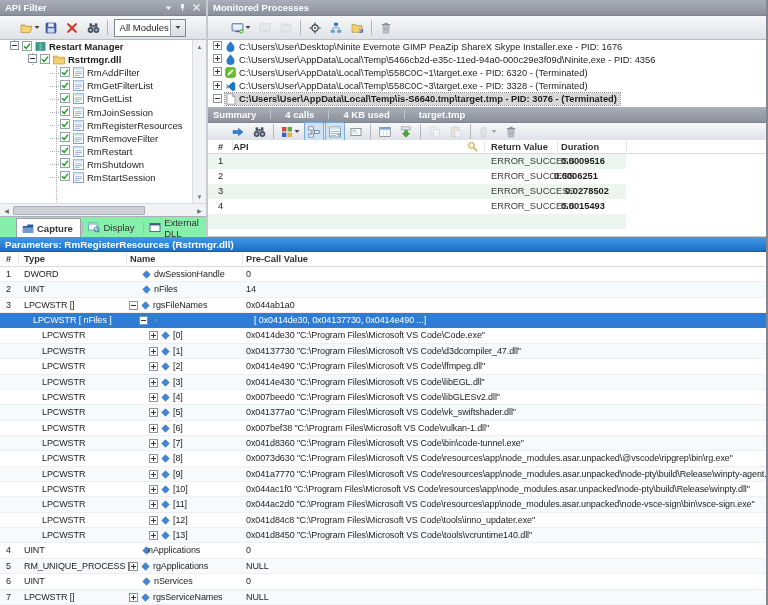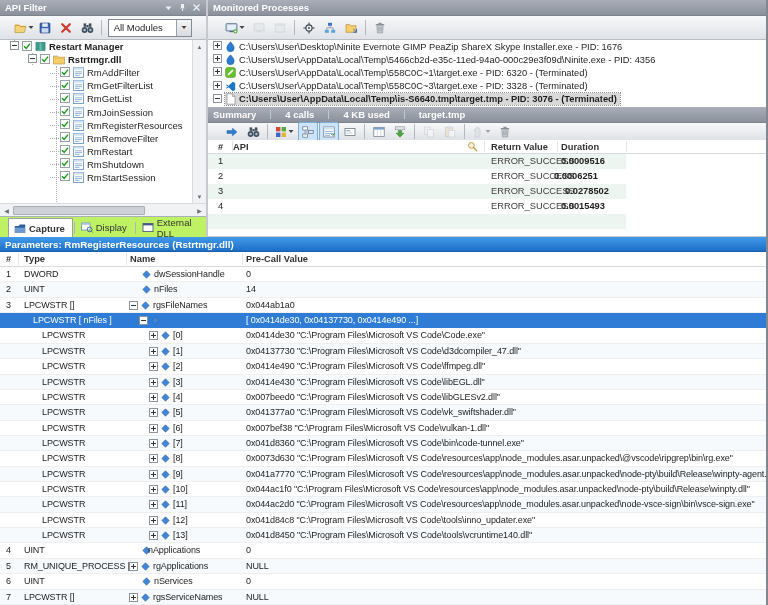--- a/index.html
+++ b/index.html
@@ -8,21 +8,21 @@
   .panel { position:absolute; background:#fff; overflow:hidden; }
 
   
   .caption { height:16px; display:flex; align-items:center; padding:0 5px; font-size:9.5px; font-weight:600; color:#fdfdfe;
              background:linear-gradient(#a9aeb8,#8b919c); border-bottom:1px solid #7e848d; }
   .caption.blue { background:linear-gradient(#429ae9,#1c6ec6); border-bottom:1px solid #1a5ea8; }
   .cap-icons { margin-left:auto; display:flex; gap:5px; align-items:center; }
   .cap-icons span { display:inline-flex; }
 
   
-  .toolbar { height:24px; display:flex; align-items:center; padding:0 14px; gap:1px;
+  .toolbar { height:24px; display:flex; align-items:center; padding:0 20px; gap:1px;
              background:linear-gradient(#f7f8f9,#dfe2e7); border-bottom:1px solid #b9bdc4; }
   .tbtn { height:20px; min-width:20px; padding:0 2px; display:inline-flex; align-items:center; justify-content:center;
           border:1px solid transparent; border-radius:2px; gap:1px; }
   .tbtn.toggled { background:#cde3f7; border-color:#7aadde; }
   .tbtn.disabled { opacity:.45; }
   .tsep { width:1px; height:15px; background:#b4b8bf; margin:0 3px; }
   .combo { height:18px; width:122px; background:#fff; border:1px solid #828894; display:flex; align-items:center;
            font-size:9.5px; padding-left:5px; margin-left:2px; }
   .combo .dd { margin-left:auto; width:15px; height:16px; background:linear-gradient(#f4f5f6,#d8dbe0);
                border-left:1px solid #9aa0a8; display:flex; align-items:center; justify-content:center; }
@@ -36,22 +36,22 @@
   .guide { position:absolute; border-left:1px dotted #a8adb4; width:0; }
 
   
   .vscroll { position:absolute; width:14px; background:#f1f2f4; border-left:1px solid #d8dbdf; }
   .hscroll { position:absolute; height:13px; background:#f1f2f4; border-top:1px solid #d8dbdf; display:flex; align-items:center; }
   .sbtn { width:13px; height:12px; display:flex; align-items:center; justify-content:center; font-size:6px; color:#6b7077; }
   .vscroll .sbtn { width:13px; height:13px; }
   .thumb { height:9px; background:#cdd1d7; border:1px solid #aab0b8; border-radius:1px; }
 
   
-  #af-tabs { position:absolute; left:0; top:216px; width:206px; height:21px; background:#bef264; display:flex; align-items:flex-end;
-             padding-left:8px; border-top:1px solid #aab0b8; }
+  #af-tabs { position:absolute; left:0; top:216px; width:206px; height:21px; background:#86efac; display:flex; align-items:flex-end;
+             padding-left:16px; border-top:1px solid #aab0b8; }
   .tab { height:19px; display:flex; align-items:center; gap:3px; padding:0 7px 0 5px; font-size:9.5px; color:#333; }
   .tab.active { background:#fff; border:1px solid #9aa0a8; border-bottom:none; font-weight:700; }
   .tabsep { width:1px; height:12px; background:#b2b6bc; margin:0 1px 3px 1px; }
 
   
   #mp-list { position:absolute; left:0; top:40px; right:0; bottom:0; background:#fff; }
   .proc-row { height:13.2px; display:flex; align-items:center; gap:3px; padding-left:5px; font-size:9.3px; white-space:nowrap; }
   .proc-row .selwrap { display:inline-flex; align-items:center; gap:3px; background:#d8d8d8; outline:1px dotted #8f8f8f; padding:0 3px 0 1px; font-weight:700; }
 
   
@@ -817,21 +817,21 @@
             </svg>
           </span>
         </span>
         <span class="icon-abs" style="left: 151px;">
           <span class="eicon">
             <svg width="9" height="9" viewBox="0 0 9 9">
               <path d="M4.5 0.8 8.2 4.5 4.5 8.2 0.8 4.5Z" fill="#4186d8" stroke="#2c5f9e" stroke-width="0.6"></path>
             </svg>
           </span>
         </span>
-        <span style="left: 246px; right: 2px; overflow: hidden;">[ 0x0414de30, 0x04137730, 0x0414e490  ...]</span>
+        <span style="left: 254px; right: 2px; overflow: hidden;">[ 0x0414de30, 0x04137730, 0x0414e490  ...]</span>
       </div>
       <div class="param-row" style="top: 61.44px;">
         <span style="left: 42px;">LPCWSTR</span>
         <span class="icon-abs" style="left: 149px;">
           <span class="eicon">
             <svg width="9" height="9" viewBox="0 0 9 9">
               <rect x="0.5" y="0.5" width="8" height="8" fill="#fff" stroke="#8d939c"></rect>
               <path d="M2 4.5h5M4.5 2v5" stroke="#333" stroke-width="1"></path>
             </svg>
           </span>

